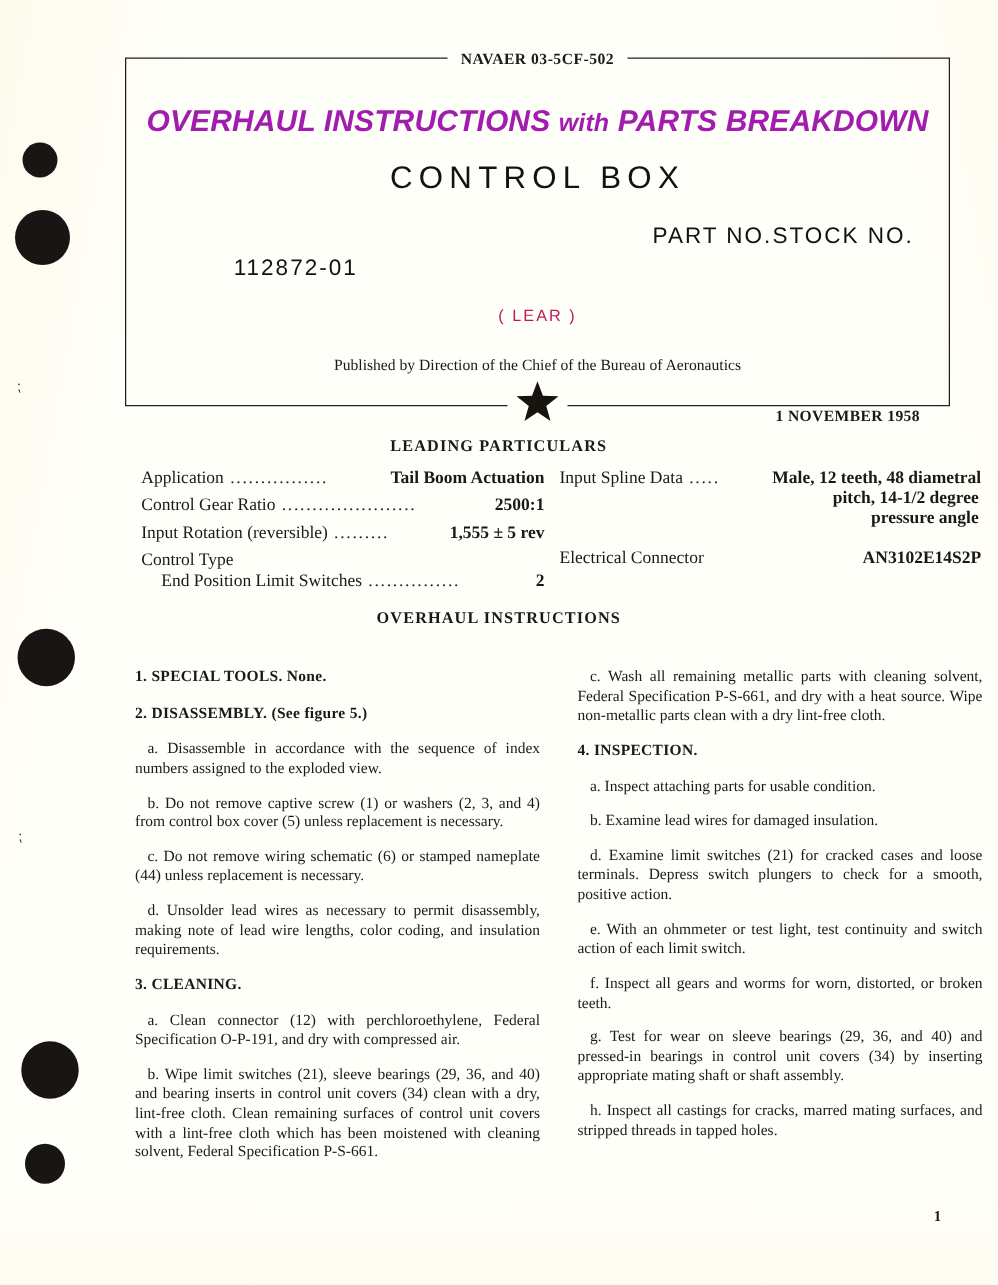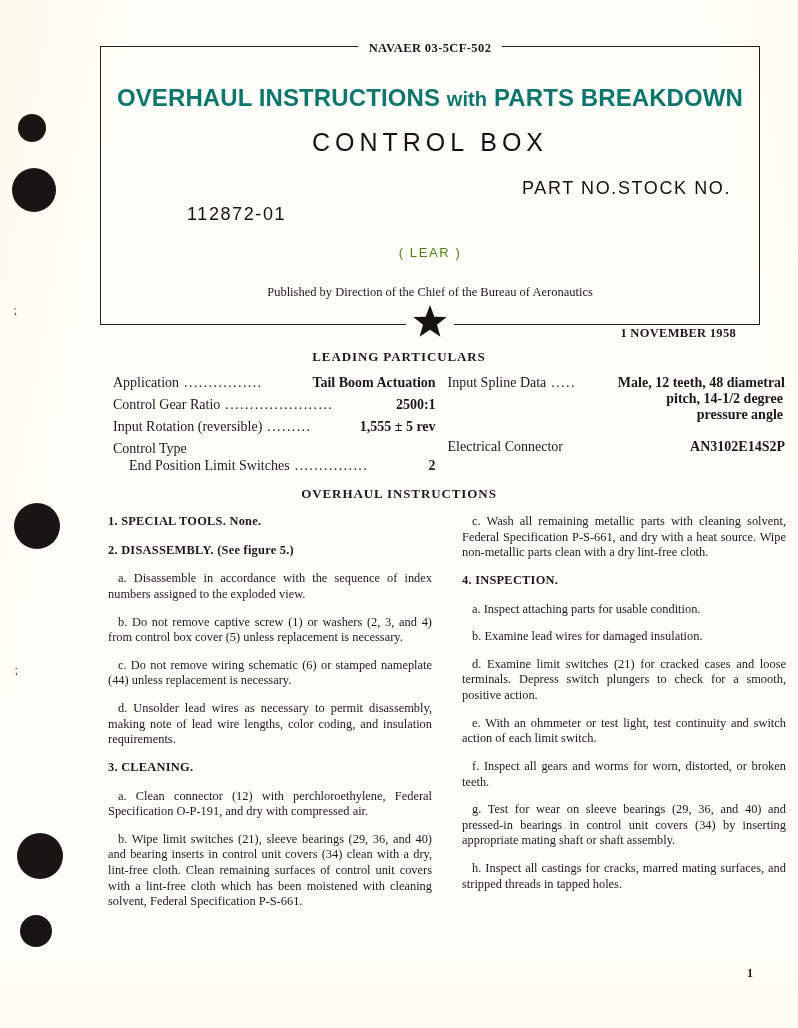--- a/index.html
+++ b/index.html
@@ -78,21 +78,22 @@
     color: #1b1817;
   }
 
   .title-main {
     text-align: center;
     margin-top: 37px;
     font-family: "Liberation Sans", sans-serif;
     font-weight: bold;
     font-size: 24px;
     letter-spacing: 0.1px;
-    color: #0f766e;
+    color: #a21caf;
+    font-style: italic;
   }
   .title-main .lighter { font-size: 20px; }
 
   .title-sub {
     text-align: center;
     margin-top: 16px;
     font-family: "Liberation Sans", sans-serif;
     font-size: 25px;
     letter-spacing: 5px;
     color: #14110f;
@@ -115,21 +116,21 @@
     font-size: 18px;
     letter-spacing: 1.6px;
     color: #14110f;
   }
   .vendor {
     text-align: center;
     margin-top: 20px;
     font-family: "Liberation Sans", sans-serif;
     font-size: 13px;
     letter-spacing: 1.6px;
-    color: #4d7c0f;
+    color: #be185d;
   }
   .published {
     text-align: center;
     margin-top: 25px;
     font-family: "Liberation Serif", serif;
     font-size: 12.5px;
     color: #1b1817;
   }
   .pubdate {
     text-align: right;
@@ -210,21 +211,21 @@
     display: flex;
     justify-content: space-between;
     margin-top: 16px;
     white-space: nowrap;
   }
   .lp-conn .v { font-weight: bold; }
 
   
   .body-cols {
     position: absolute;
-    top: 514px;
+    top: 534px;
     left: 108px;
     width: 678px;
     display: flex;
     gap: 30px;
   }
   .col { width: 324px; }
   .para {
     font-family: "Liberation Serif", serif;
     font-size: 12.4px;
     line-height: 1.26;

